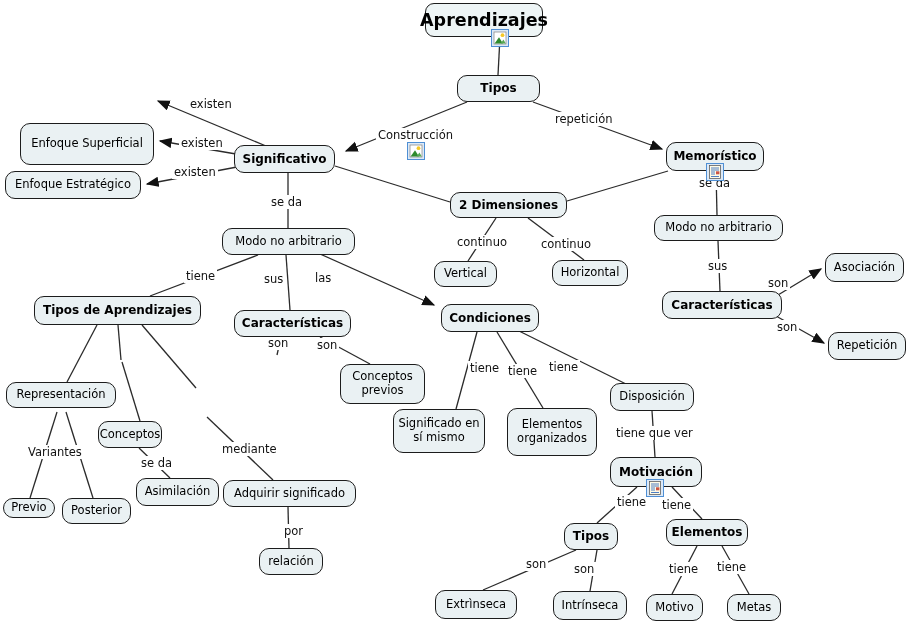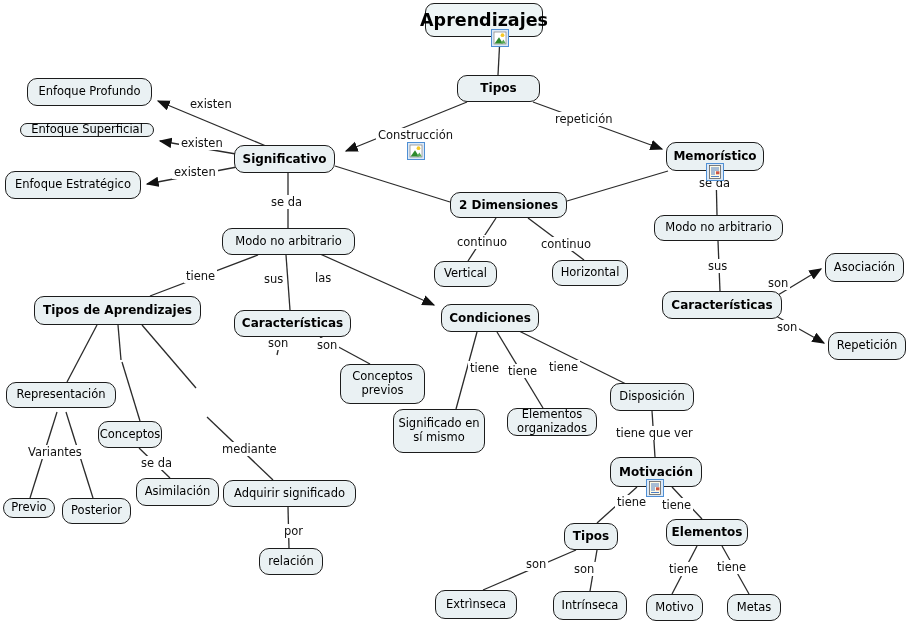--- a/index.html
+++ b/index.html
@@ -72,22 +72,21 @@
       <line x1="57" y1="412" x2="30" y2="498"></line>
       <line x1="66" y1="412" x2="93" y2="498"></line>
       <line x1="139" y1="448" x2="170" y2="478"></line>
       <line x1="207" y1="417" x2="273" y2="480"></line>
       <line x1="288" y1="507" x2="289" y2="548"></line>
     </g>
   </svg>
 
   <div class="node title" style="left:425px;top:3px;width:118px;height:34px">Aprendizajes</div>
   <div class="node bold" style="left:457px;top:75px;width:83px;height:27px">Tipos</div>
-  <div class="node" style="left:27px;top:78px;width:125px;height:28px">Enfoque Profundo</div>
-  <div class="node" style="left:20px;top:123px;width:134px;height:14px">Enfoque Superficial</div>
+  <div class="node" style="left:20px;top:123px;width:134px;height:42px">Enfoque Superficial</div>
   <div class="node" style="left:5px;top:171px;width:136px;height:28px">Enfoque Estratégico</div>
   <div class="node bold" style="left:234px;top:145px;width:101px;height:28px">Significativo</div>
   <div class="node bold" style="left:666px;top:142px;width:98px;height:29px">Memorístico</div>
   <div class="node bold" style="left:450px;top:192px;width:117px;height:26px">2 Dimensiones</div>
   <div class="node" style="left:434px;top:261px;width:63px;height:26px">Vertical</div>
   <div class="node" style="left:552px;top:260px;width:76px;height:26px">Horizontal</div>
   <div class="node" style="left:222px;top:228px;width:133px;height:27px">Modo no arbitrario</div>
   <div class="node" style="left:654px;top:215px;width:129px;height:26px">Modo no arbitrario</div>
   <div class="node bold" style="left:662px;top:291px;width:120px;height:28px">Características</div>
   <div class="node" style="left:825px;top:253px;width:79px;height:29px">Asociación</div>
@@ -97,21 +96,21 @@
   <div class="node" style="left:340px;top:364px;width:85px;height:40px">Conceptos previos</div>
   <div class="node bold" style="left:441px;top:304px;width:98px;height:28px">Condiciones</div>
   <div class="node" style="left:6px;top:382px;width:110px;height:26px">Representación</div>
   <div class="node" style="left:98px;top:421px;width:64px;height:27px">Conceptos</div>
   <div class="node" style="left:3px;top:498px;width:52px;height:20px">Previo</div>
   <div class="node" style="left:62px;top:498px;width:69px;height:26px">Posterior</div>
   <div class="node" style="left:136px;top:478px;width:83px;height:28px">Asimilación</div>
   <div class="node" style="left:223px;top:480px;width:133px;height:27px">Adquirir significado</div>
   <div class="node" style="left:259px;top:548px;width:64px;height:27px">relación</div>
   <div class="node" style="left:393px;top:409px;width:92px;height:44px">Significado en sí mismo</div>
-  <div class="node" style="left:507px;top:408px;width:90px;height:28px">Elementos organizados</div>
+  <div class="node" style="left:507px;top:408px;width:90px;height:48px">Elementos organizados</div>
   <div class="node" style="left:610px;top:383px;width:84px;height:28px">Disposición</div>
   <div class="node bold" style="left:610px;top:457px;width:92px;height:30px">Motivación</div>
   <div class="node bold" style="left:564px;top:523px;width:54px;height:27px">Tipos</div>
   <div class="node bold" style="left:666px;top:519px;width:82px;height:27px">Elementos</div>
   <div class="node" style="left:435px;top:590px;width:82px;height:29px">Extrìnseca</div>
   <div class="node" style="left:553px;top:591px;width:74px;height:29px">Intrínseca</div>
   <div class="node" style="left:646px;top:594px;width:57px;height:27px">Motivo</div>
   <div class="node" style="left:727px;top:594px;width:54px;height:27px">Metas</div>
 
   <span class="lbl" style="left:376px;top:128px">Construcción</span>

